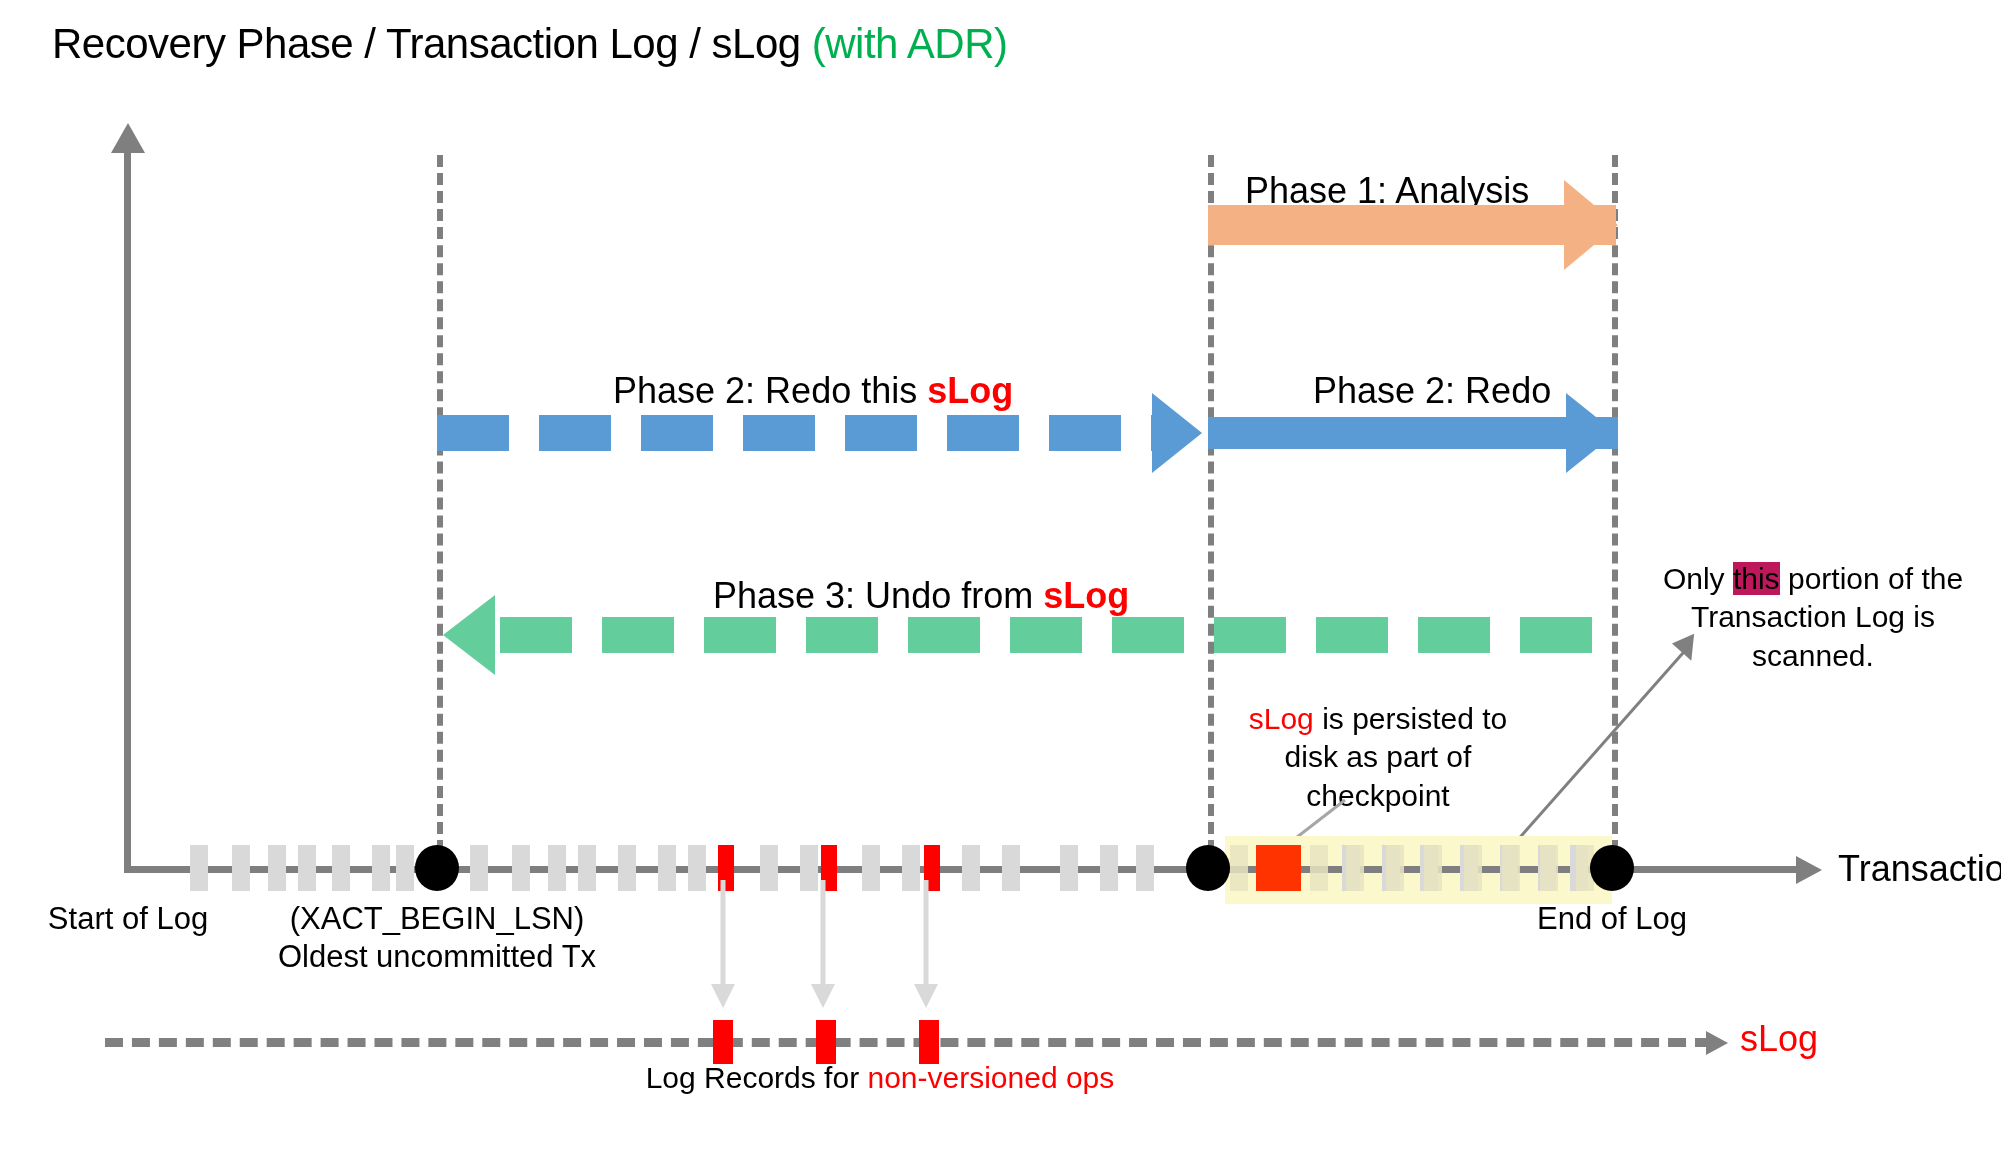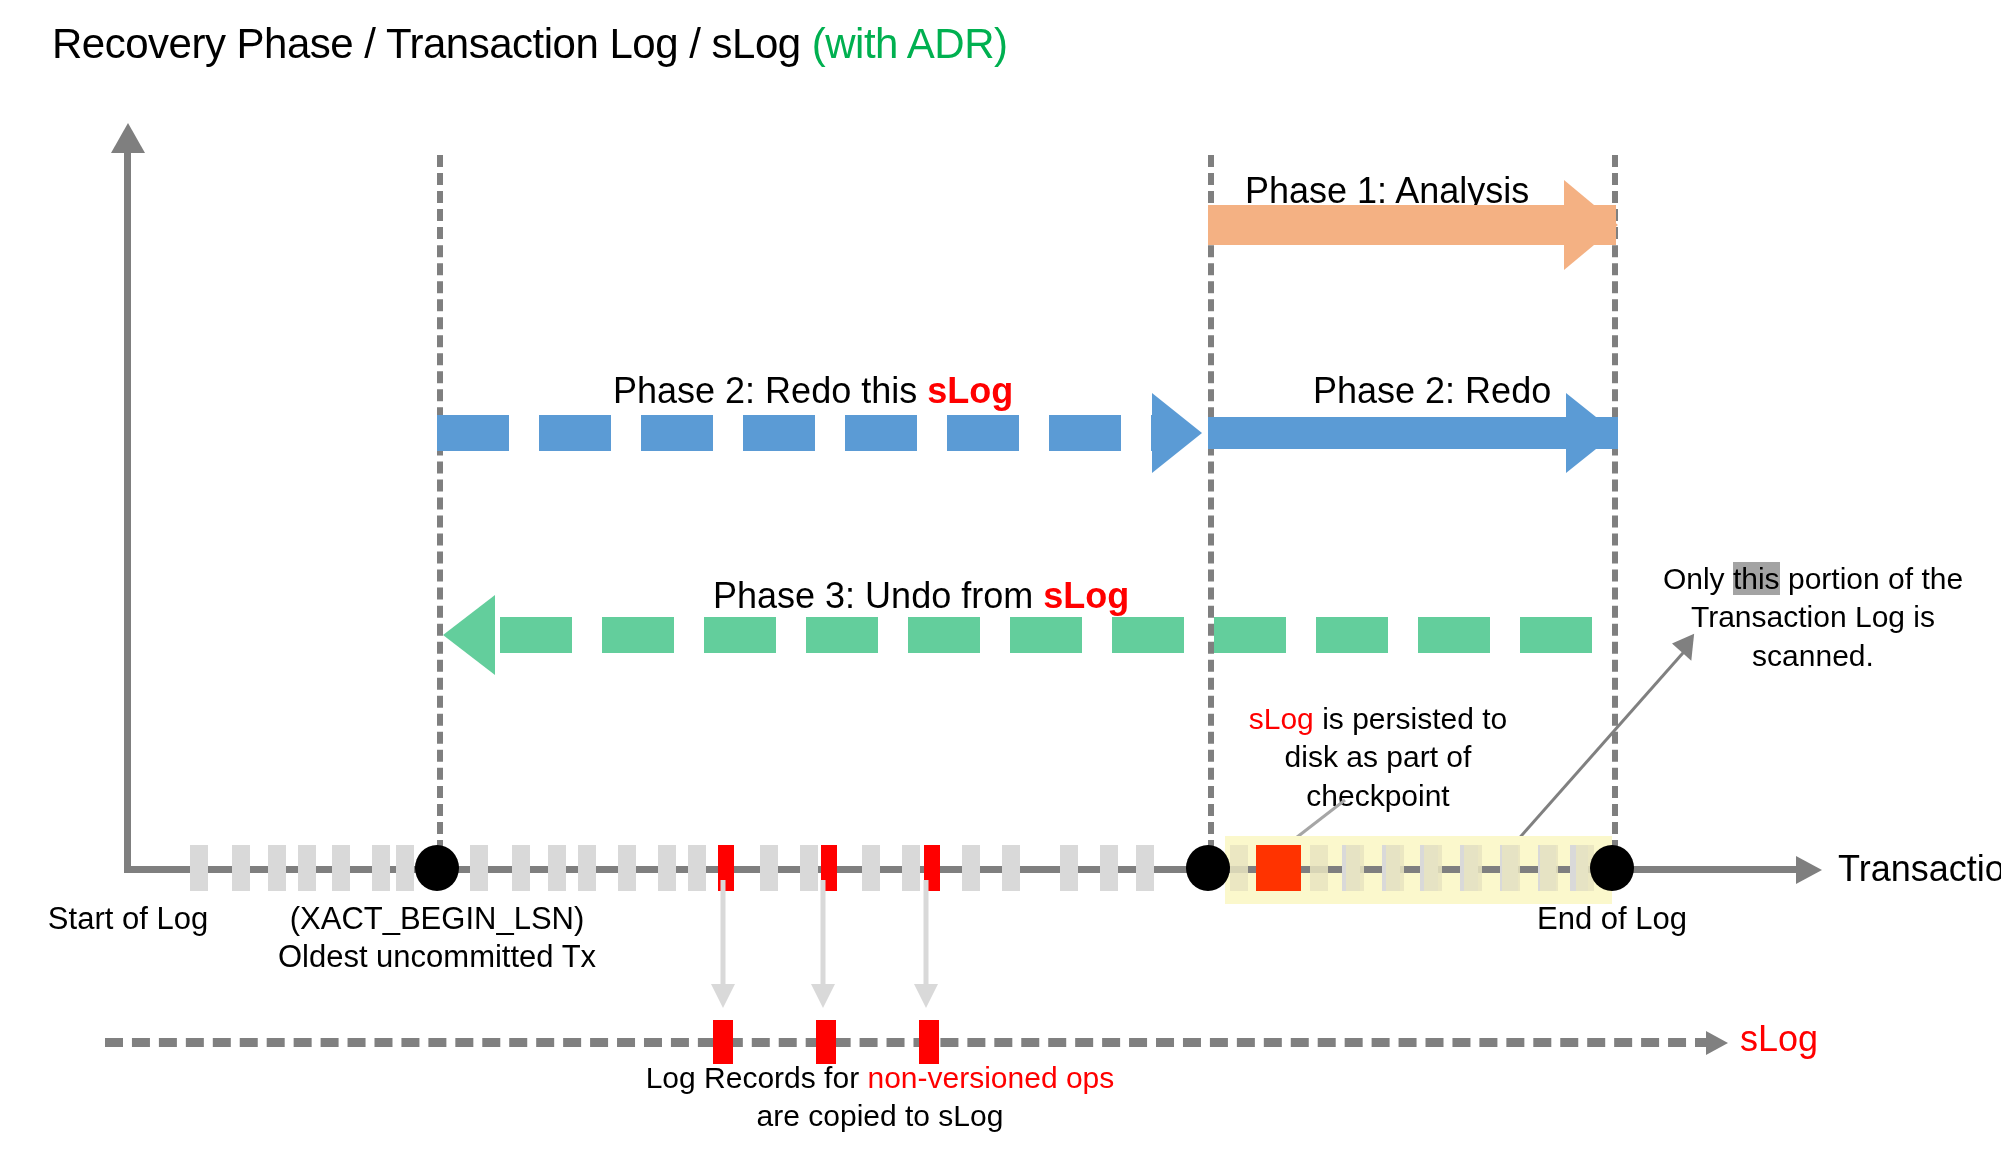--- a/index.html
+++ b/index.html
@@ -32,21 +32,21 @@
   .blk-red{position:absolute;background:#FF0000;}
   .dot{position:absolute;border-radius:50%;background:#000;}
   .hl{position:absolute;background:#FBF8CC;}
   .bigred{position:absolute;background:#FF3300;}
   
   .cap{position:absolute;font-size:31px;text-align:center;line-height:1.22;}
   .cap i{font-style:italic;font-size:27px;}
   .axis-lbl{position:absolute;font-size:36px;white-space:nowrap;}
   .axis-lbl.red{color:#FF0000;}
   .note{position:absolute;font-size:30px;line-height:1.28;text-align:center;}
-  .note .hlt{background:#a3a3a3;}
+  .note .hlt{background:#be185d;}
   .note .red{color:#FF0000;}
 </style>
 </head>
 <body>
 
 <div class="abs" id="title">
   <span>Recovery Phase / Transaction Log / sLog </span><span class="adr">(with ADR)</span>
 </div>
 
 <div class="abs tri-up" style="left:111px;top:123px;"></div>
@@ -201,14 +201,13 @@
 <div class="axis-lbl red" style="left:1740px;top:1018px;">sLog</div>
 
 <div class="blk-red" style="left:713px;top:1020px;width:20px;height:44px;"></div>
 <div class="blk-red" style="left:816px;top:1020px;width:20px;height:44px;"></div>
 <div class="blk-red" style="left:919px;top:1020px;width:20px;height:44px;"></div>
 
 <div class="note" style="left:560px;top:1059px;width:640px;">
   <div>
     <span>Log Records for </span><span class="red">non-versioned ops</span>
   </div>
-  <div>are copied to sLog</div>
 </div>
 
 </body></html>

